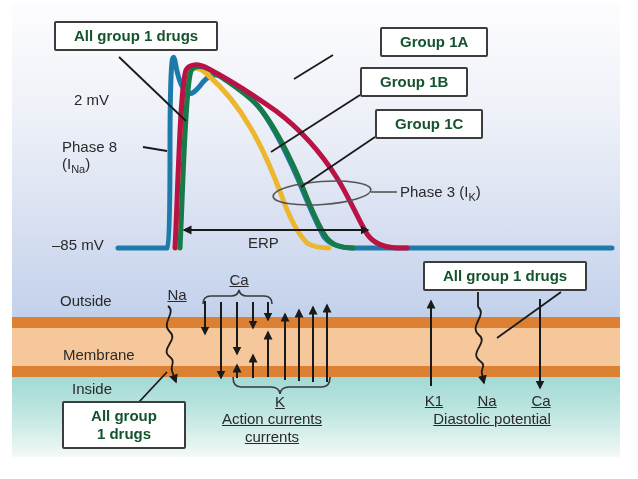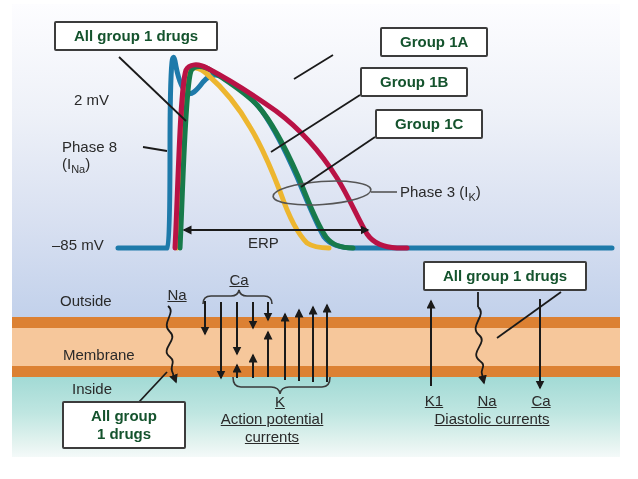--- a/index.html
+++ b/index.html
@@ -122,21 +122,21 @@
   </div>
 
   <div class="lbl" style="left:60px;top:292px;text-align:center;">Outside</div>
   <div class="lbl" style="left:63px;top:334px;margin-top:12px;">Membrane</div>
   <div class="lbl" style="left:72px;top:380px;">Inside</div>
 
   <div class="lbl ctr" style="left:177px;top:286px;">Na</div>
   <div class="lbl ctr" style="left:239px;top:271px;">Ca</div>
   <div class="lbl ctr" style="left:280px;top:393px;">K</div>
   <div class="lbl ctr" style="left:272px;top:410px;line-height:18px;">
-    <span>Action potential</span><br>
+    <span>Action currents</span><br>
     <span>currents</span>
   </div>
   <div class="lbl ctr" style="left:434px;top:392px;">K1</div>
   <div class="lbl ctr" style="left:487px;top:392px;">Na</div>
   <div class="lbl ctr" style="left:541px;top:392px;">Ca</div>
-  <div class="lbl ctr" style="left:492px;top:410px;">Diastolic currents</div>
+  <div class="lbl ctr" style="left:492px;top:410px;">Diastolic potential</div>
 
 </div>
 
 </body></html>

